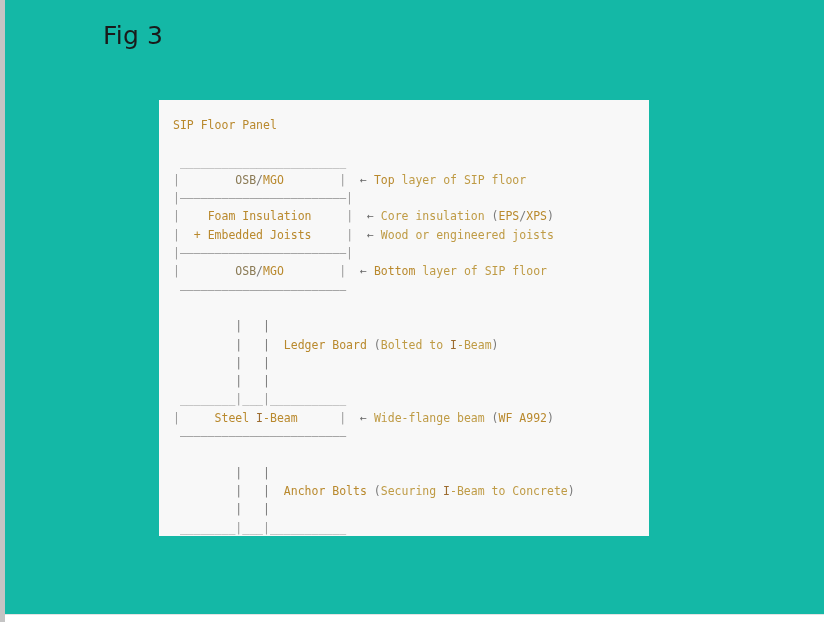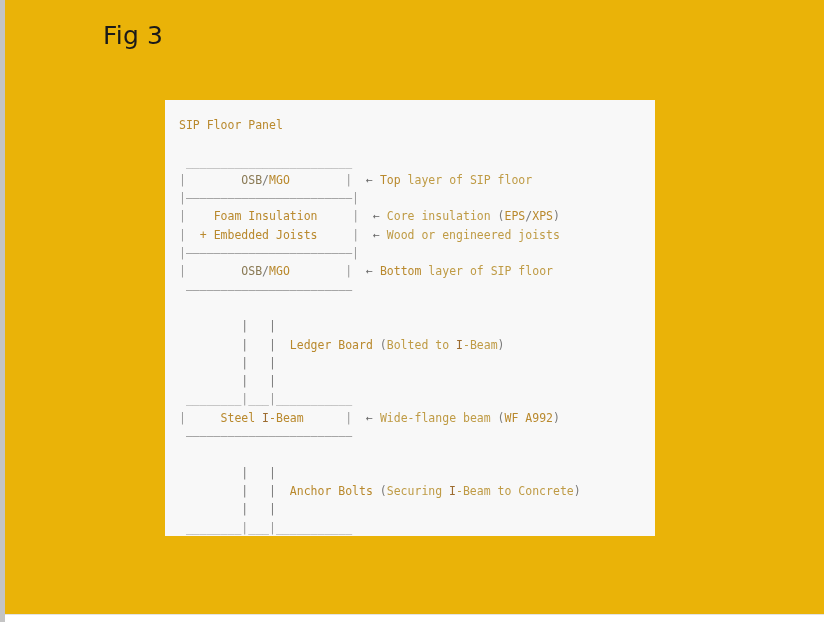--- a/index.html
+++ b/index.html
@@ -26,38 +26,38 @@
     position: absolute;
     left: 5px; right: 0;
     top: 614px;
     height: 1px;
     background: #e3e3e3;
   }
   .page {
     position: absolute;
     left: 5px; top: 0;
     width: 819px; height: 614px;
-    background: #eab308;
+    background: #14b8a6;
   }
 
   .fig-title {
     position: absolute;
     left: 98px;
     top: 20px;
     font-family: "DejaVu Sans", "Liberation Sans", sans-serif;
     font-size: 25px;
     font-weight: 400;
     color: #1a1a1a;
     letter-spacing: 0.2px;
     line-height: 1.25;
   }
 
   .ascii-panel {
     position: absolute;
-    left: 160px;
+    left: 154px;
     top: 100px;
     width: 490px;
     height: 436px;
     background: #f8f8f8;
     overflow: hidden;
   }
 
   pre.ascii-art {
     margin: 0;
     padding: 16px 0 0 14px;

